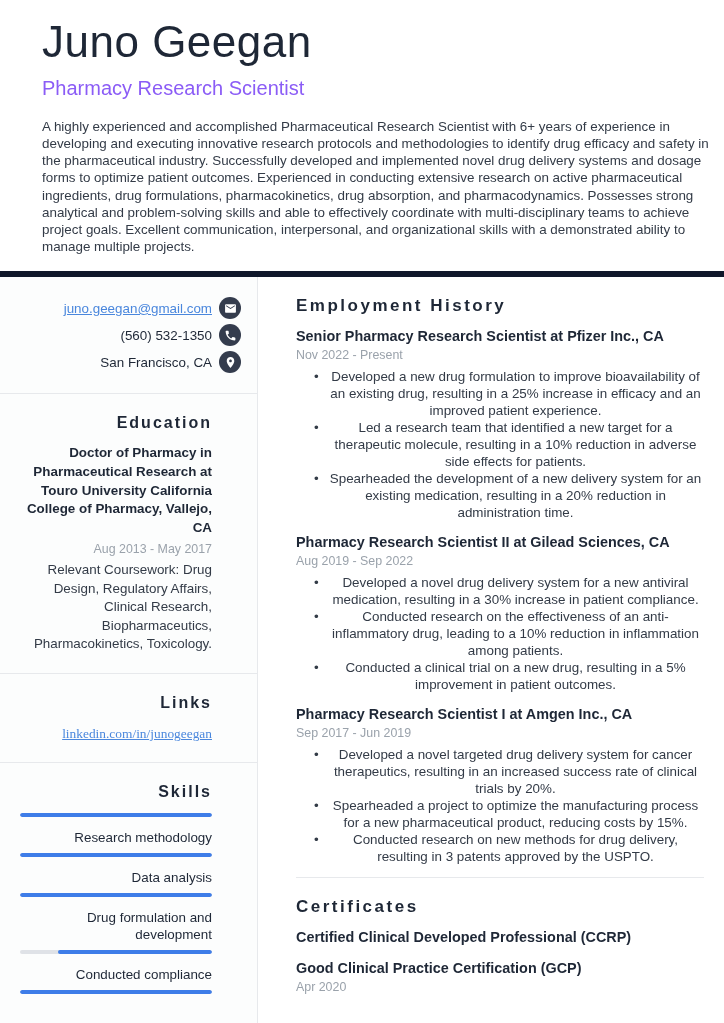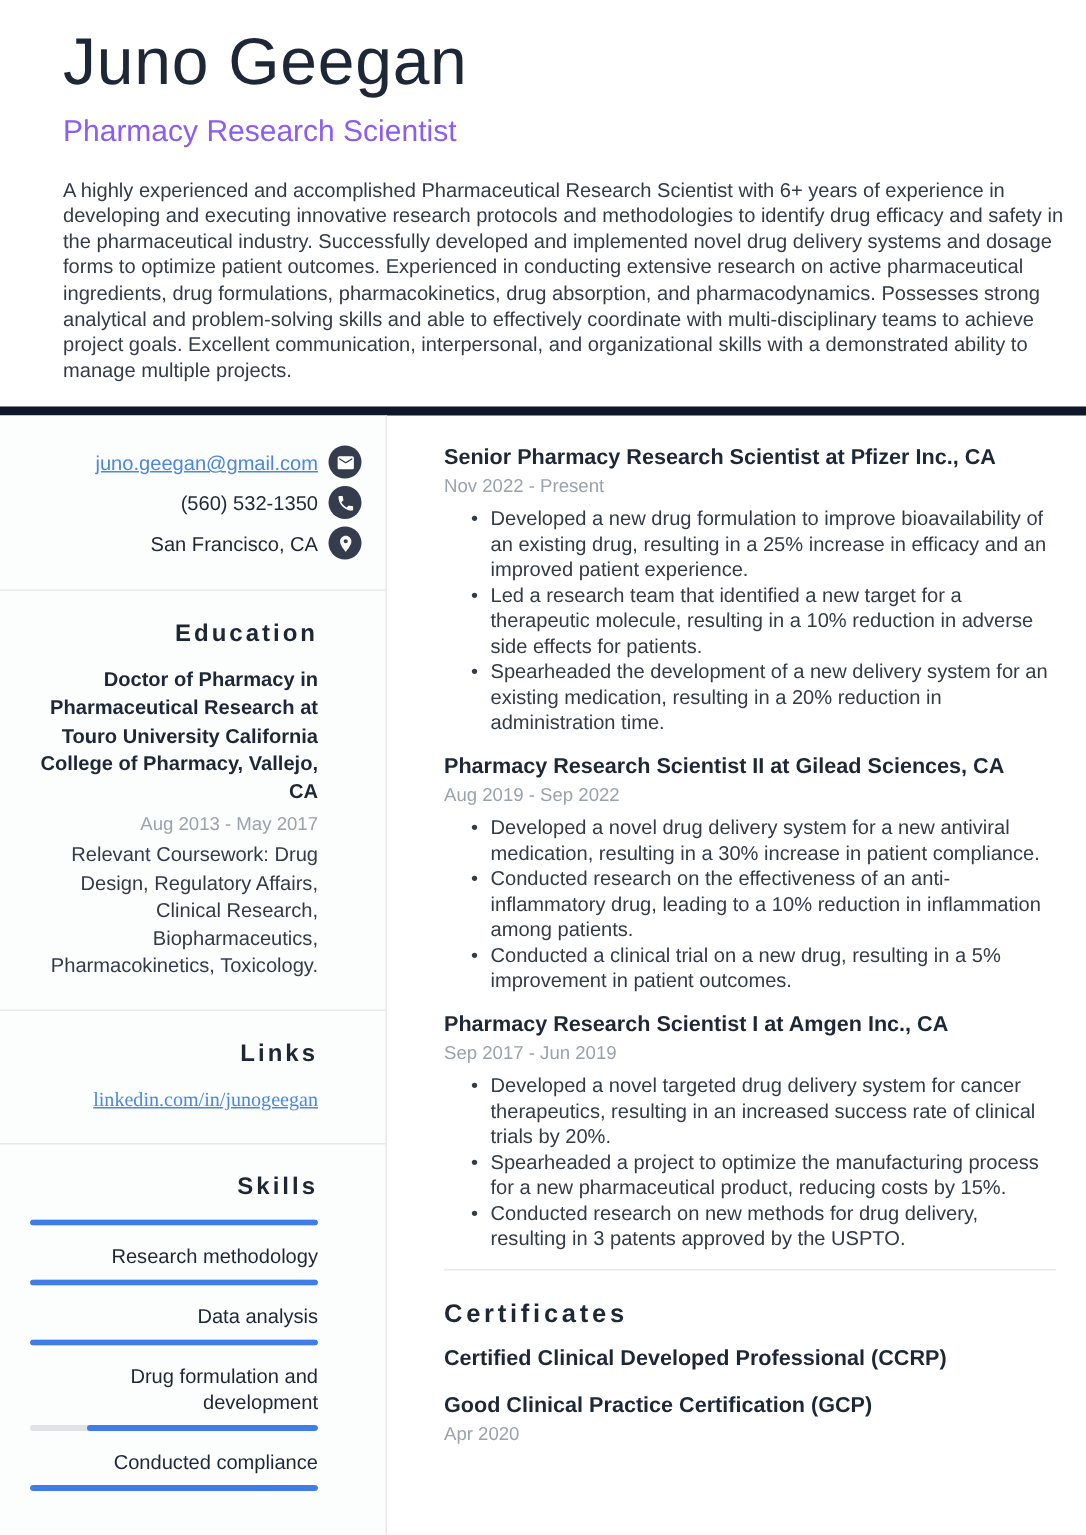--- a/index.html
+++ b/index.html
@@ -130,21 +130,21 @@
     font-weight: 700;
     color: #1e2736;
     line-height: 18px;
   }
   .entry-dates {
     font-size: 12.4px;
     color: #9aa2ab;
     margin: 3px 0 6px 0;
     line-height: 14px;
   }
-  ul.bullets { list-style: none; margin: 0; padding: 0 0 0 31px; }
+  ul.bullets { list-style: none; margin: 0; padding: 0 0 0 31px; text-align: center; }
   ul.bullets li {
     position: relative;
     font-size: 13.4px;
     line-height: 17px;
     color: #333b47;
   }
   ul.bullets li::before {
     content: "\2022";
     position: absolute;
     left: -13px;
@@ -238,20 +238,21 @@
           </div>
       </div>
 
     </div>
 
   </div>
 
   <div class="main">
 
     <div class="main-section">
+      <div class="main-heading">Employment History</div>
 
       <div class="entry">
         <div class="entry-title">Senior Pharmacy Research Scientist at Pfizer Inc., CA</div>
         <div class="entry-dates">Nov 2022 - Present</div>
         <ul class="bullets">
           <li>Developed a new drug formulation to improve bioavailability of an existing drug, resulting in a 25% increase in efficacy and an improved patient experience.</li>
           <li>Led a research team that identified a new target for a therapeutic molecule, resulting in a 10% reduction in adverse side effects for patients.</li>
           <li>Spearheaded the development of a new delivery system for an existing medication, resulting in a 20% reduction in administration time.</li>
         </ul>
       </div>

